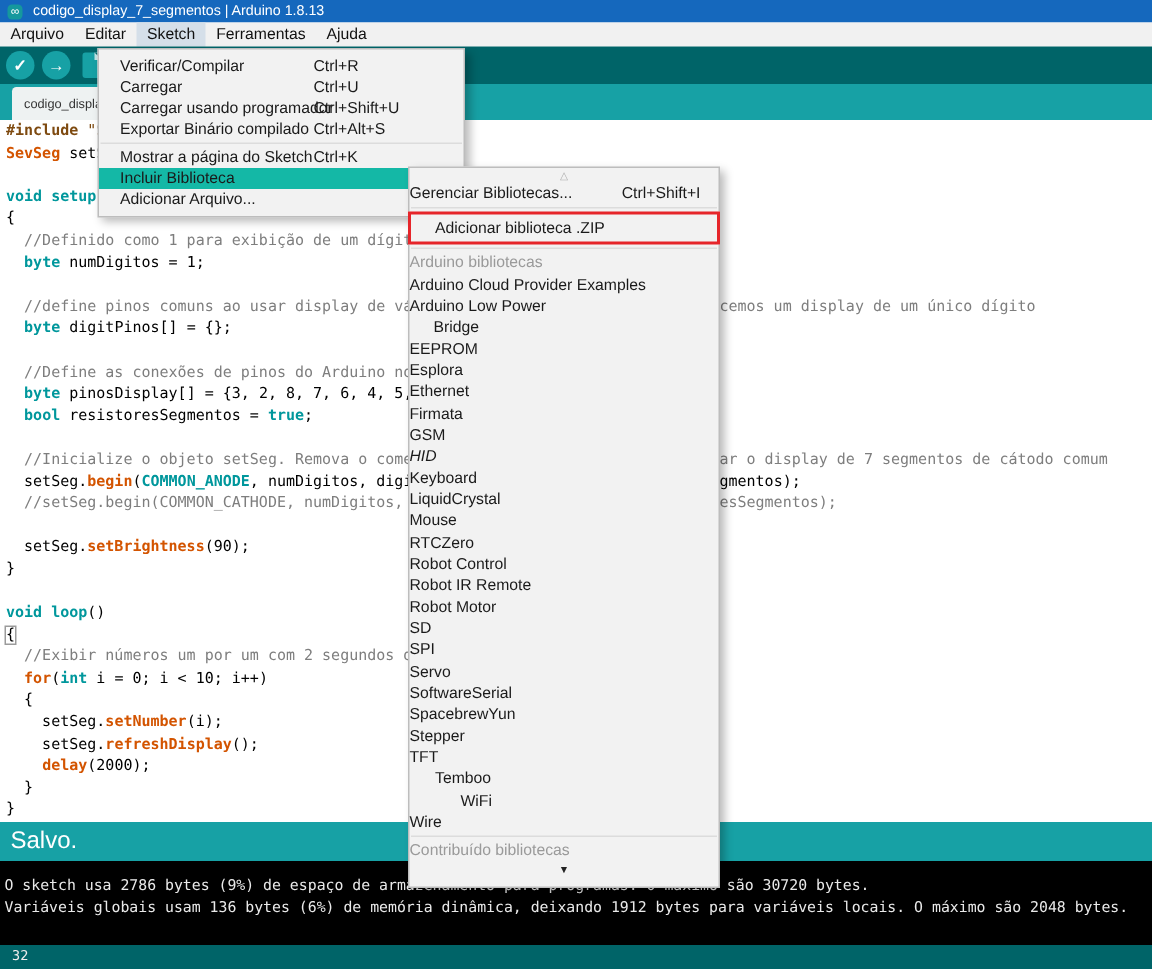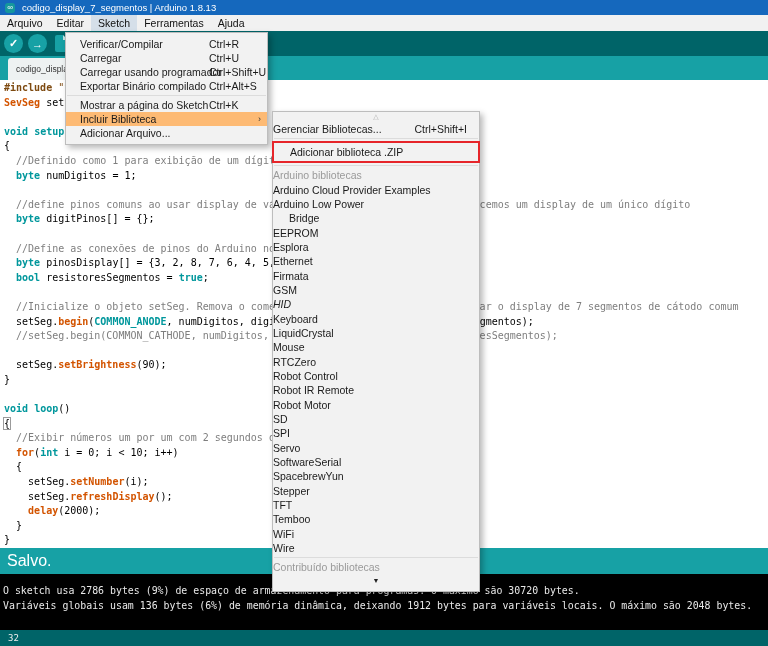--- a/index.html
+++ b/index.html
@@ -50,25 +50,25 @@
     color:#fff; font-size:16px; display:flex; align-items:center; padding-left:7px; }
   .console { position:absolute; left:0; top:574px; width:768px; height:56px; background:#000;
     color:#e9e9e9; font-family:"DejaVu Sans Mono", monospace; font-size:9.9px;
     line-height:14.8px; padding:10px 0 0 3px; white-space:pre; overflow:hidden; }
   .footer { position:absolute; left:0; top:630px; width:768px; height:16px; background:#006468;
     color:#eee; font-family:"DejaVu Sans Mono", monospace; font-size:9px;
     line-height:16px; padding-left:8px; }
   
   .menu { position:absolute; background:#f2f2f2; border:1px solid #bdbdbd;
     box-shadow:3px 3px 6px rgba(0,0,0,0.28); z-index:10; font-size:10.5px; color:#1a1a1a; }
-  #menu1 { left:65px; top:32px; width:203px; padding:4px 0;text-align:right; }
+  #menu1 { left:65px; top:32px; width:245px; padding:4px 0;text-align:right; }
   #menu2 { left:272px; top:111px; width:208px; padding:0 0 4px 0; }
   .mi  { height:14px; display:flex; align-items:center; padding-left:14px; position:relative; }
   .mi .shortcut { position:absolute; left:143px; }
-  .mi.hl { background:#fdba74; }
+  .mi.hl { background:#14b8a6; }
   .mi .subarrow { position:absolute; right:6px; font-size:9px; color:#333; }
   .mi2 { height:14.35px; display:flex; align-items:center; position:relative; }
   .mi2 .shortcut2 { margin-left:auto; padding-right:12px; }
   .mi2.tall { height:14px; }
   .hdr { color:#9a9a9a; }
   .zip { height:22px; display:flex; align-items:center; padding-left:16px;
     border:2px solid #e6252a; margin:0 -1px; background:#f2f2f2; }
   .sep { height:1px; background:#dcdcdc; margin:2px 1px; }
   .scrollrow { display:flex; align-items:center; justify-content:center; }
   .scrollup { height:10px; color:#b0b0b0; font-size:7px; }
@@ -252,24 +252,24 @@
       <div class="mi2">
         <div style="display: inline;">SpacebrewYun</div>
       </div>
       <div class="mi2">
         <div style="display: inline;">Stepper</div>
       </div>
       <div class="mi2">
         <div style="display: inline;">TFT</div>
       </div>
       <div class="mi2">
-        <div style="display: inline;">Temboo</div>
-      </div>
-      <div class="mi2">
-        <div style="display: inline;">WiFi</div>
+        <div style="display: inline; margin-left: 17px;">Temboo</div>
+      </div>
+      <div class="mi2">
+        <div style="display: inline; margin-left: 34px;">WiFi</div>
       </div>
       <div class="mi2">
         <div style="display: inline;">Wire</div>
       </div>
       <div class="sep"></div>
       <div class="mi2 hdr">Contribuído bibliotecas</div>
       <div class="scrollrow scrolldown">▼</div>
     </div>
 
 </div>

